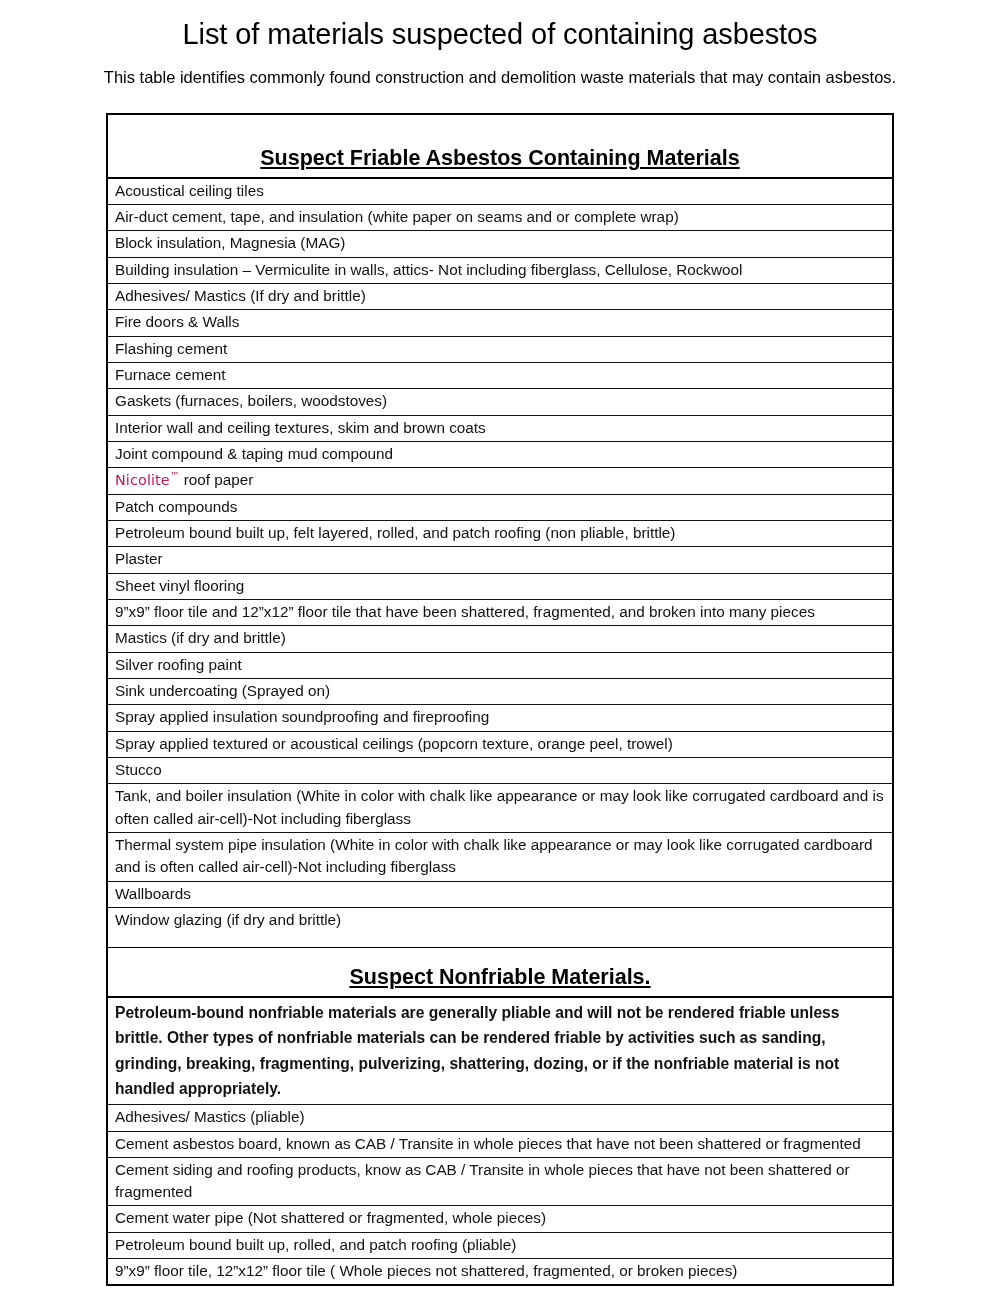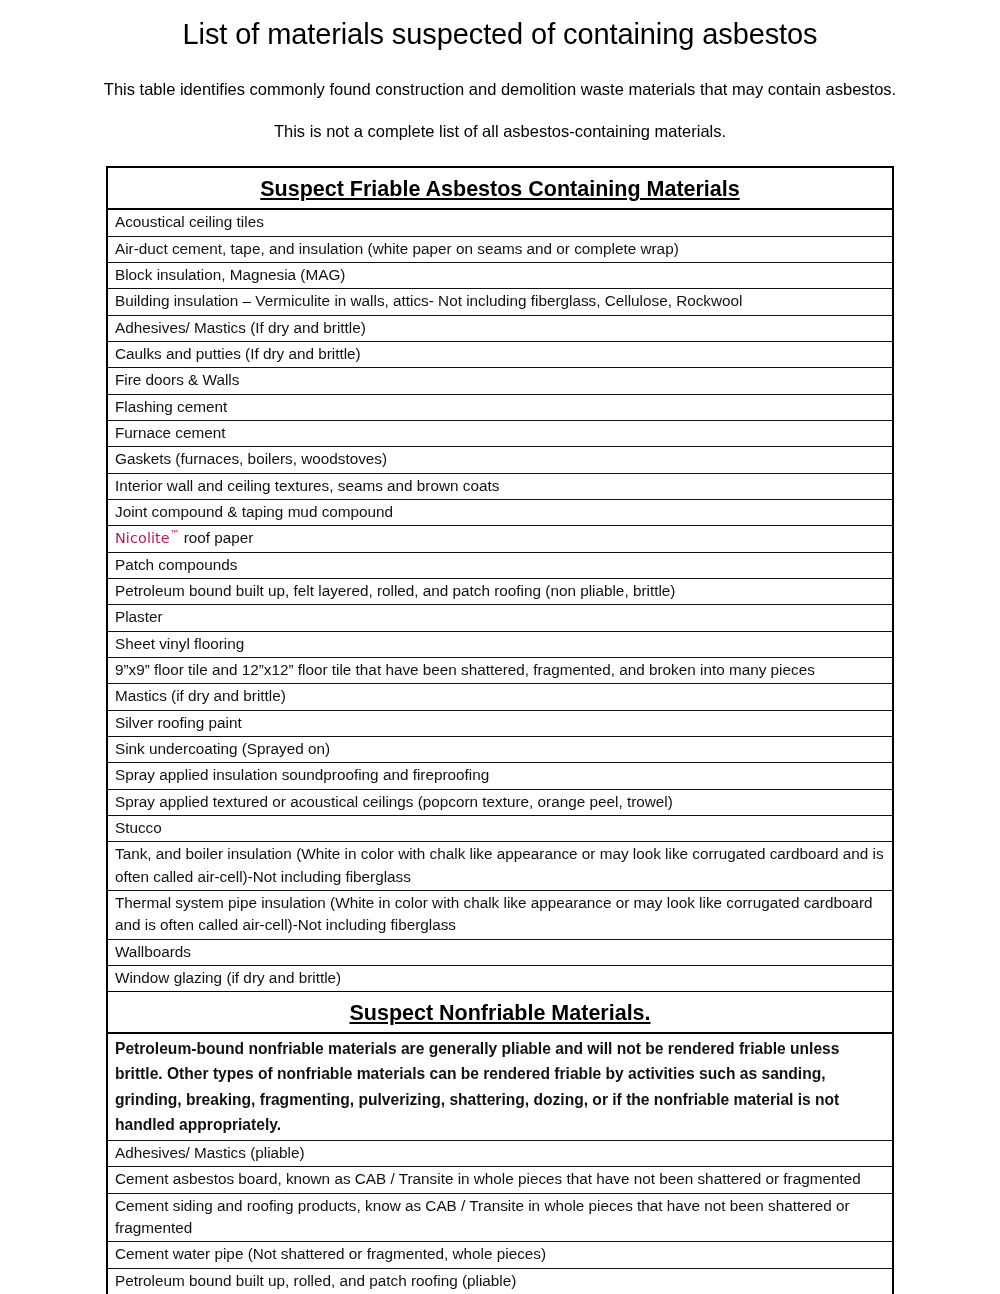--- a/index.html
+++ b/index.html
@@ -34,21 +34,21 @@
     margin: 0;
     padding-top: 18px;
     line-height: 1.15;
   }
 
   .doc-subtitle {
     text-align: center;
     font-size: 16.5px;
     font-weight: 400;
     line-height: 1.55;
-    margin: 12px;
+    margin: 0;
     padding: 0 28px;
   }
   .sub-1 { padding-top: 14px; }
   .sub-2 { padding-top: 4px; }
 
   
   .table-wrap {
     margin: 0 auto;
     margin-top: 22px;
     width: 788px;
@@ -68,23 +68,24 @@
     color: #111;
   }
   .row:last-child { border-bottom: none; }
 
   
   .section-head {
     text-align: center;
     font-weight: bold;
     font-size: 21.5px;
     line-height: 1.25;
-    padding: 8px 6px 5px 6px;
+    padding: 16px 6px 5px 6px;
     border-bottom: 2.2px solid #000;
     border-top: 1.5px solid #000;
+    margin-top: 14px;
   }
   .section-head .underline {
     text-decoration: underline;
     text-underline-offset: 2px;
     text-decoration-thickness: 2px;
   }
   .table-wrap > .section-head:first-child { border-top: none; }
 
   
   .intro-para {
@@ -110,38 +111,36 @@
 </style>
 </head>
 <body>
 
 <div class="page">
 
   <h1 class="doc-title">List of materials suspected of containing asbestos</h1>
 
   <p class="doc-subtitle sub-1">This table identifies commonly found construction and demolition waste materials that may contain asbestos.</p>
 
-  <p class="doc-subtitle sub-2">This is not a complete list of all asbestos-containing materials.</p>
 
   <div class="table-wrap">
 
     <div class="section-head"><span class="underline">Suspect Friable Asbestos Containing Materials</span></div>
 
     <div id="friable-rows">
         <div class="row">Acoustical ceiling tiles</div>
         <div class="row">Air-duct cement, tape, and insulation (white paper on seams and or complete wrap)</div>
         <div class="row">Block insulation, Magnesia (MAG)</div>
         <div class="row">Building insulation – Vermiculite in walls, attics- Not including fiberglass, Cellulose, Rockwool</div>
         <div class="row">Adhesives/ Mastics  (If dry and brittle)</div>
-        <div class="row">Caulks and putties (If dry and brittle)</div>
         <div class="row">Fire doors &amp; Walls</div>
         <div class="row">Flashing cement</div>
         <div class="row">Furnace cement</div>
         <div class="row">Gaskets (furnaces, boilers, woodstoves)</div>
-        <div class="row">Interior wall and ceiling textures, seams and brown coats</div>
+        <div class="row">Interior wall and ceiling textures, skim and brown coats</div>
         <div class="row">Joint compound &amp; taping mud compound</div>
         <div class="row"><span class="brandword">Nicolite<sup>™</sup></span><span> roof paper</span></div>
         <div class="row">Patch compounds</div>
         <div class="row">Petroleum bound built up, felt layered, rolled, and patch roofing (non pliable, brittle)</div>
         <div class="row">Plaster</div>
         <div class="row">Sheet vinyl flooring</div>
         <div class="row">9”x9” floor tile and  12”x12” floor tile that have been shattered, fragmented, and broken into many pieces</div>
         <div class="row">Mastics (if dry and brittle)</div>
         <div class="row">Silver roofing paint</div>
         <div class="row">Sink undercoating (Sprayed on)</div>

